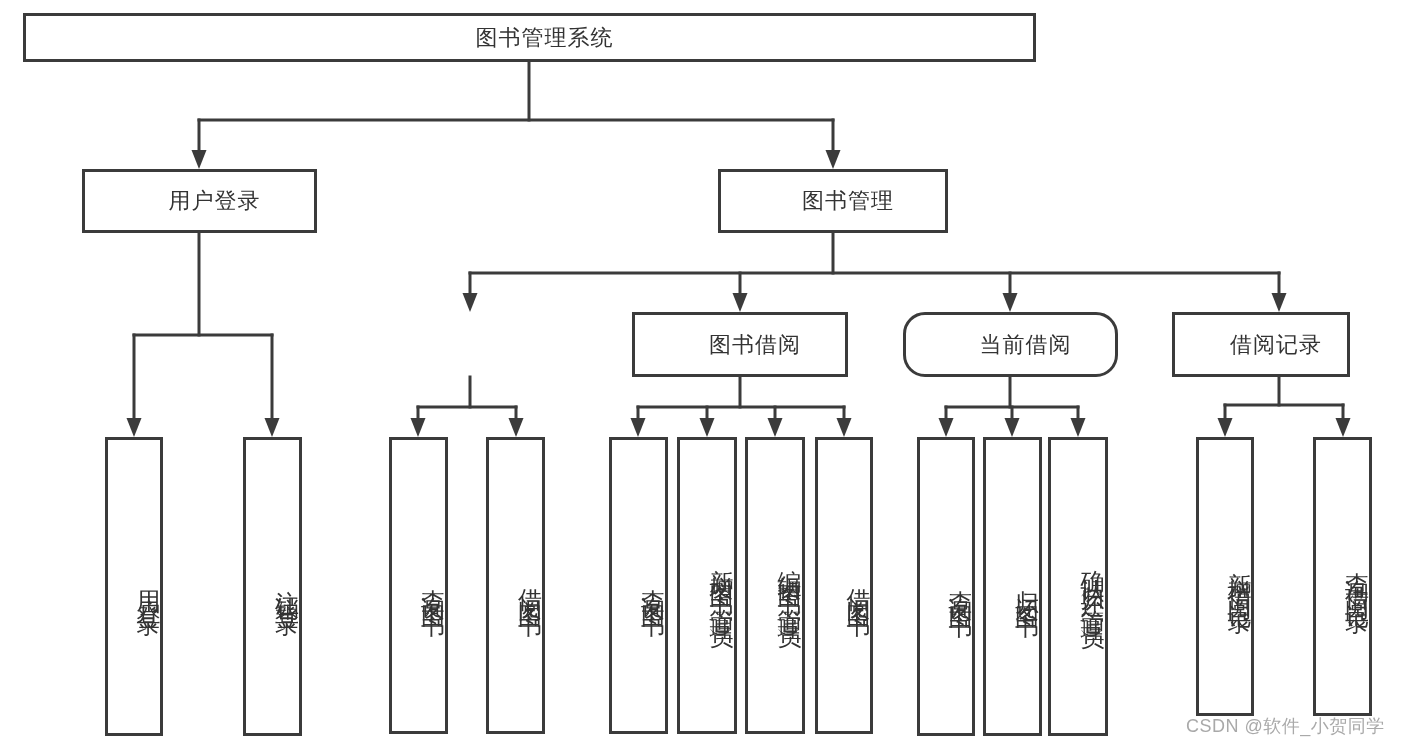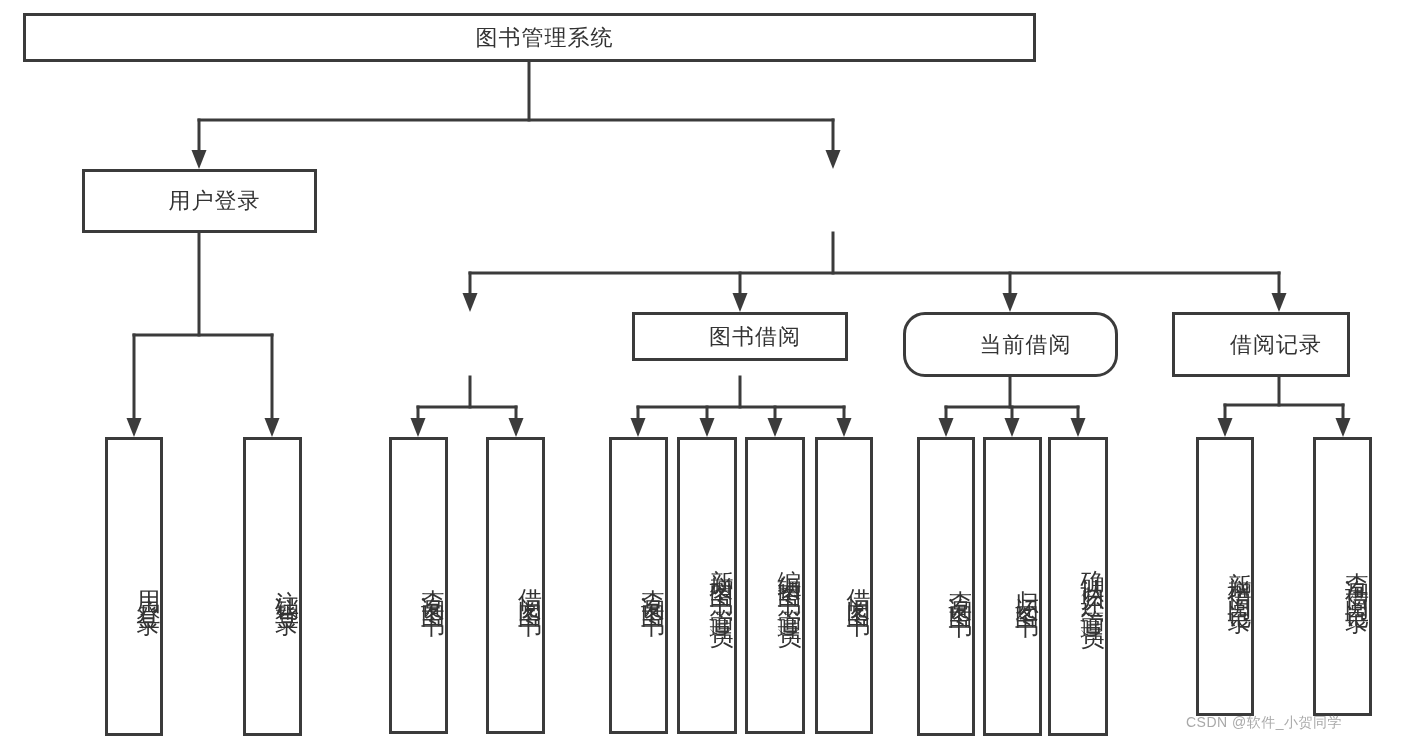--- a/index.html
+++ b/index.html
@@ -13,38 +13,38 @@
   .hbox span{font-size:22px;letter-spacing:1px;white-space:nowrap;}
   .vbox span{writing-mode:vertical-rl;text-orientation:mixed;font-size:24px;
              letter-spacing:8px;line-height:1.05;}
   
   .n-root   {left:23px;  top:13px;  width:1013px;height:49px;}
   
   .n-login  {left:82px;  top:169px; width:235px; height:64px;}
   .n-mgmt   {left:718px; top:169px; width:230px; height:64px;}
   
   .n-newbook{left:362px; top:312px; width:216px; height:65px;}
-  .n-borrow {left:632px; top:312px; width:216px; height:49px;font-family:Liberation Mono, monospace;}
+  .n-borrow {left:632px; top:312px; width:216px; height:65px;font-family:Liberation Mono, monospace;}
   .n-current{left:903px; top:312px; width:215px; height:65px;border-radius:22px;}
   .n-records{left:1172px;top:312px; width:178px; height:65px;}
   
   .n-a1{left:105px; top:437px;width:58px;height:299px;}
   .n-a2{left:243px; top:437px;width:59px;height:299px;}
   .n-b1{left:389px; top:437px;width:59px;height:297px;}
   .n-b2{left:486px; top:437px;width:59px;height:297px;}
   .n-c1{left:609px; top:437px;width:59px;height:297px;}
   .n-c2{left:677px; top:437px;width:60px;height:297px;}
   .n-c3{left:745px; top:437px;width:60px;height:297px;}
   .n-c4{left:815px; top:437px;width:58px;height:297px;}
   .n-d1{left:917px; top:437px;width:58px;height:299px;}
   .n-d2{left:983px; top:437px;width:59px;height:299px;}
   .n-d3{left:1048px;top:437px;width:60px;height:299px;}
   .n-e1{left:1196px;top:437px;width:58px;height:279px;}
   .n-e2{left:1313px;top:437px;width:59px;height:279px;}
-  .watermark{position:absolute;left:1186px;top:714px;z-index:3;font-size:14px;
+  .watermark{position:absolute;left:1186px;top:714px;z-index:3;font-size:18px;
              color:#a0a0a0;opacity:.9;letter-spacing:.5px;white-space:nowrap;}
 </style>
 </head>
 <body>
 
 <div class="canvas">
 
   <svg id="conn" width="1405" height="747">
       <line x1="529" y1="62" x2="529" y2="120"></line>
       <line x1="199" y1="120" x2="833" y2="120"></line>
@@ -100,20 +100,23 @@
       <polygon points="1335.5,418 1350.5,418 1343,437"></polygon>
     </svg>
 
   <div class="box hbox n-root">
     <span>图书管理系统</span>
   </div>
 
   <div class="box hbox n-login">
     <span>用户登录</span>
   </div>
+  <div class="box hbox n-mgmt">
+    <span>图书管理</span>
+  </div>
 
   <div class="box hbox n-borrow">
     <span>图书借阅</span>
   </div>
   <div class="box hbox n-current">
     <span>当前借阅</span>
   </div>
   <div class="box hbox n-records">
     <span>借阅记录</span>
   </div>

